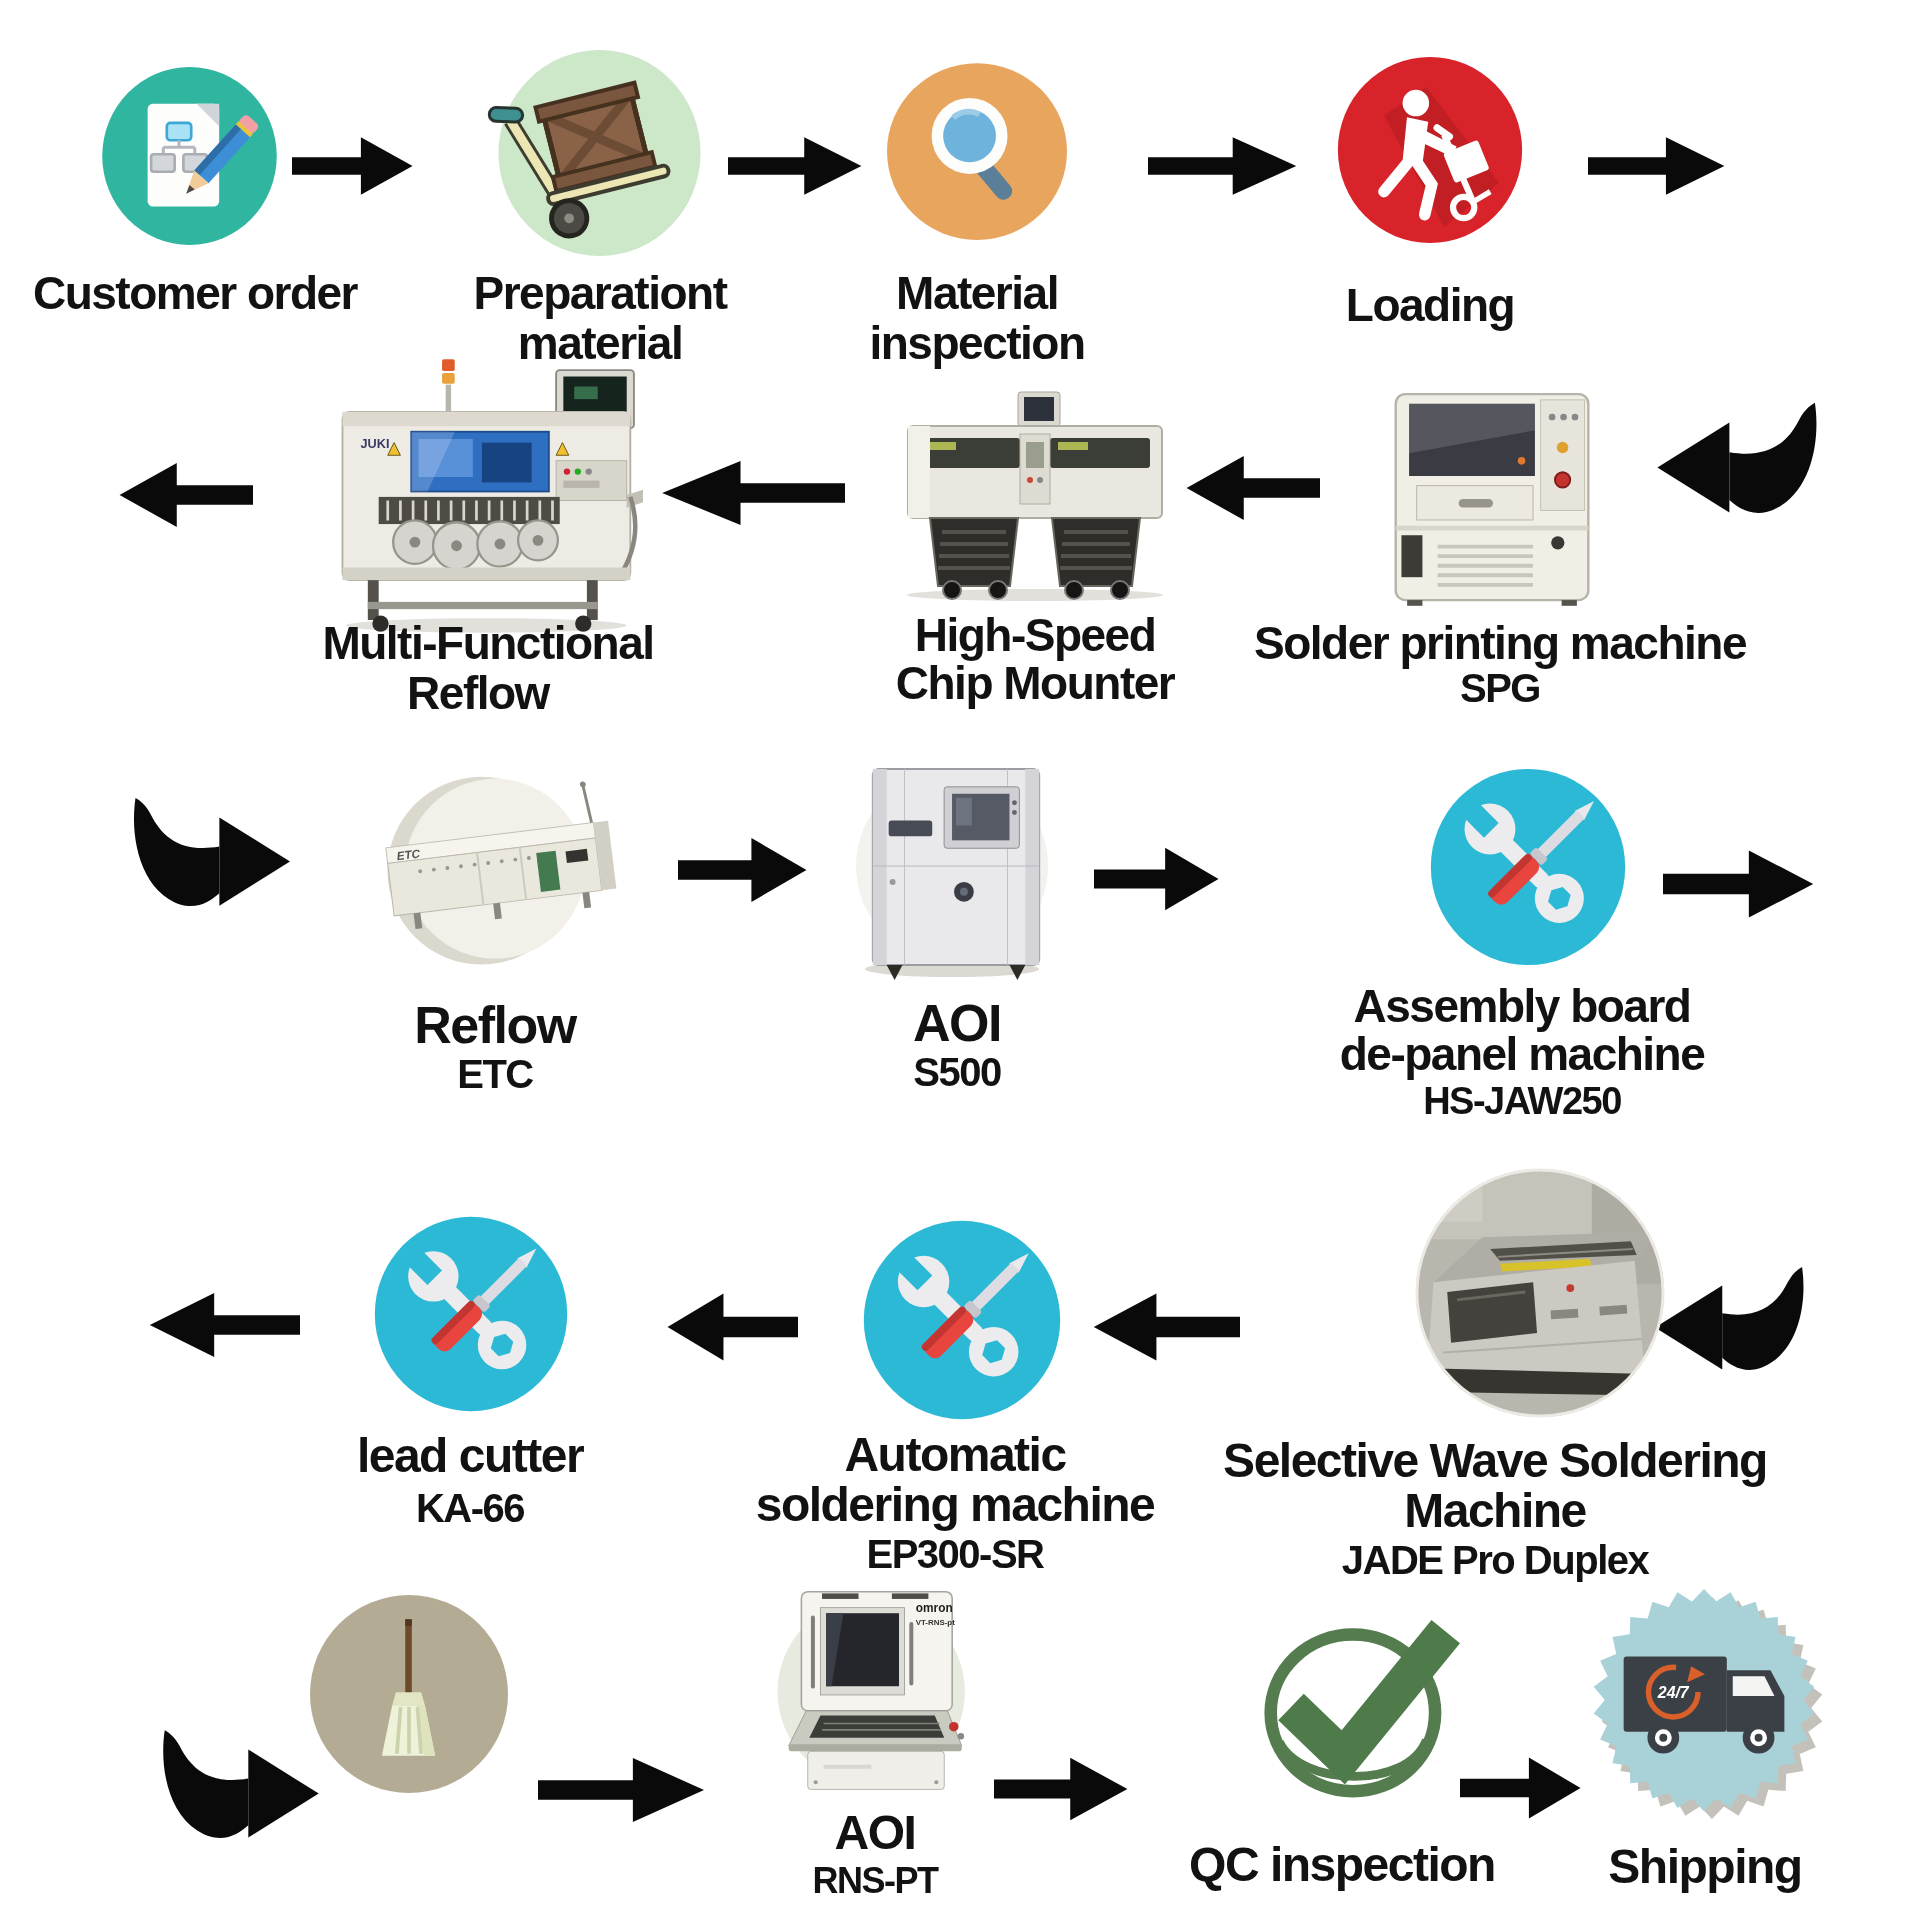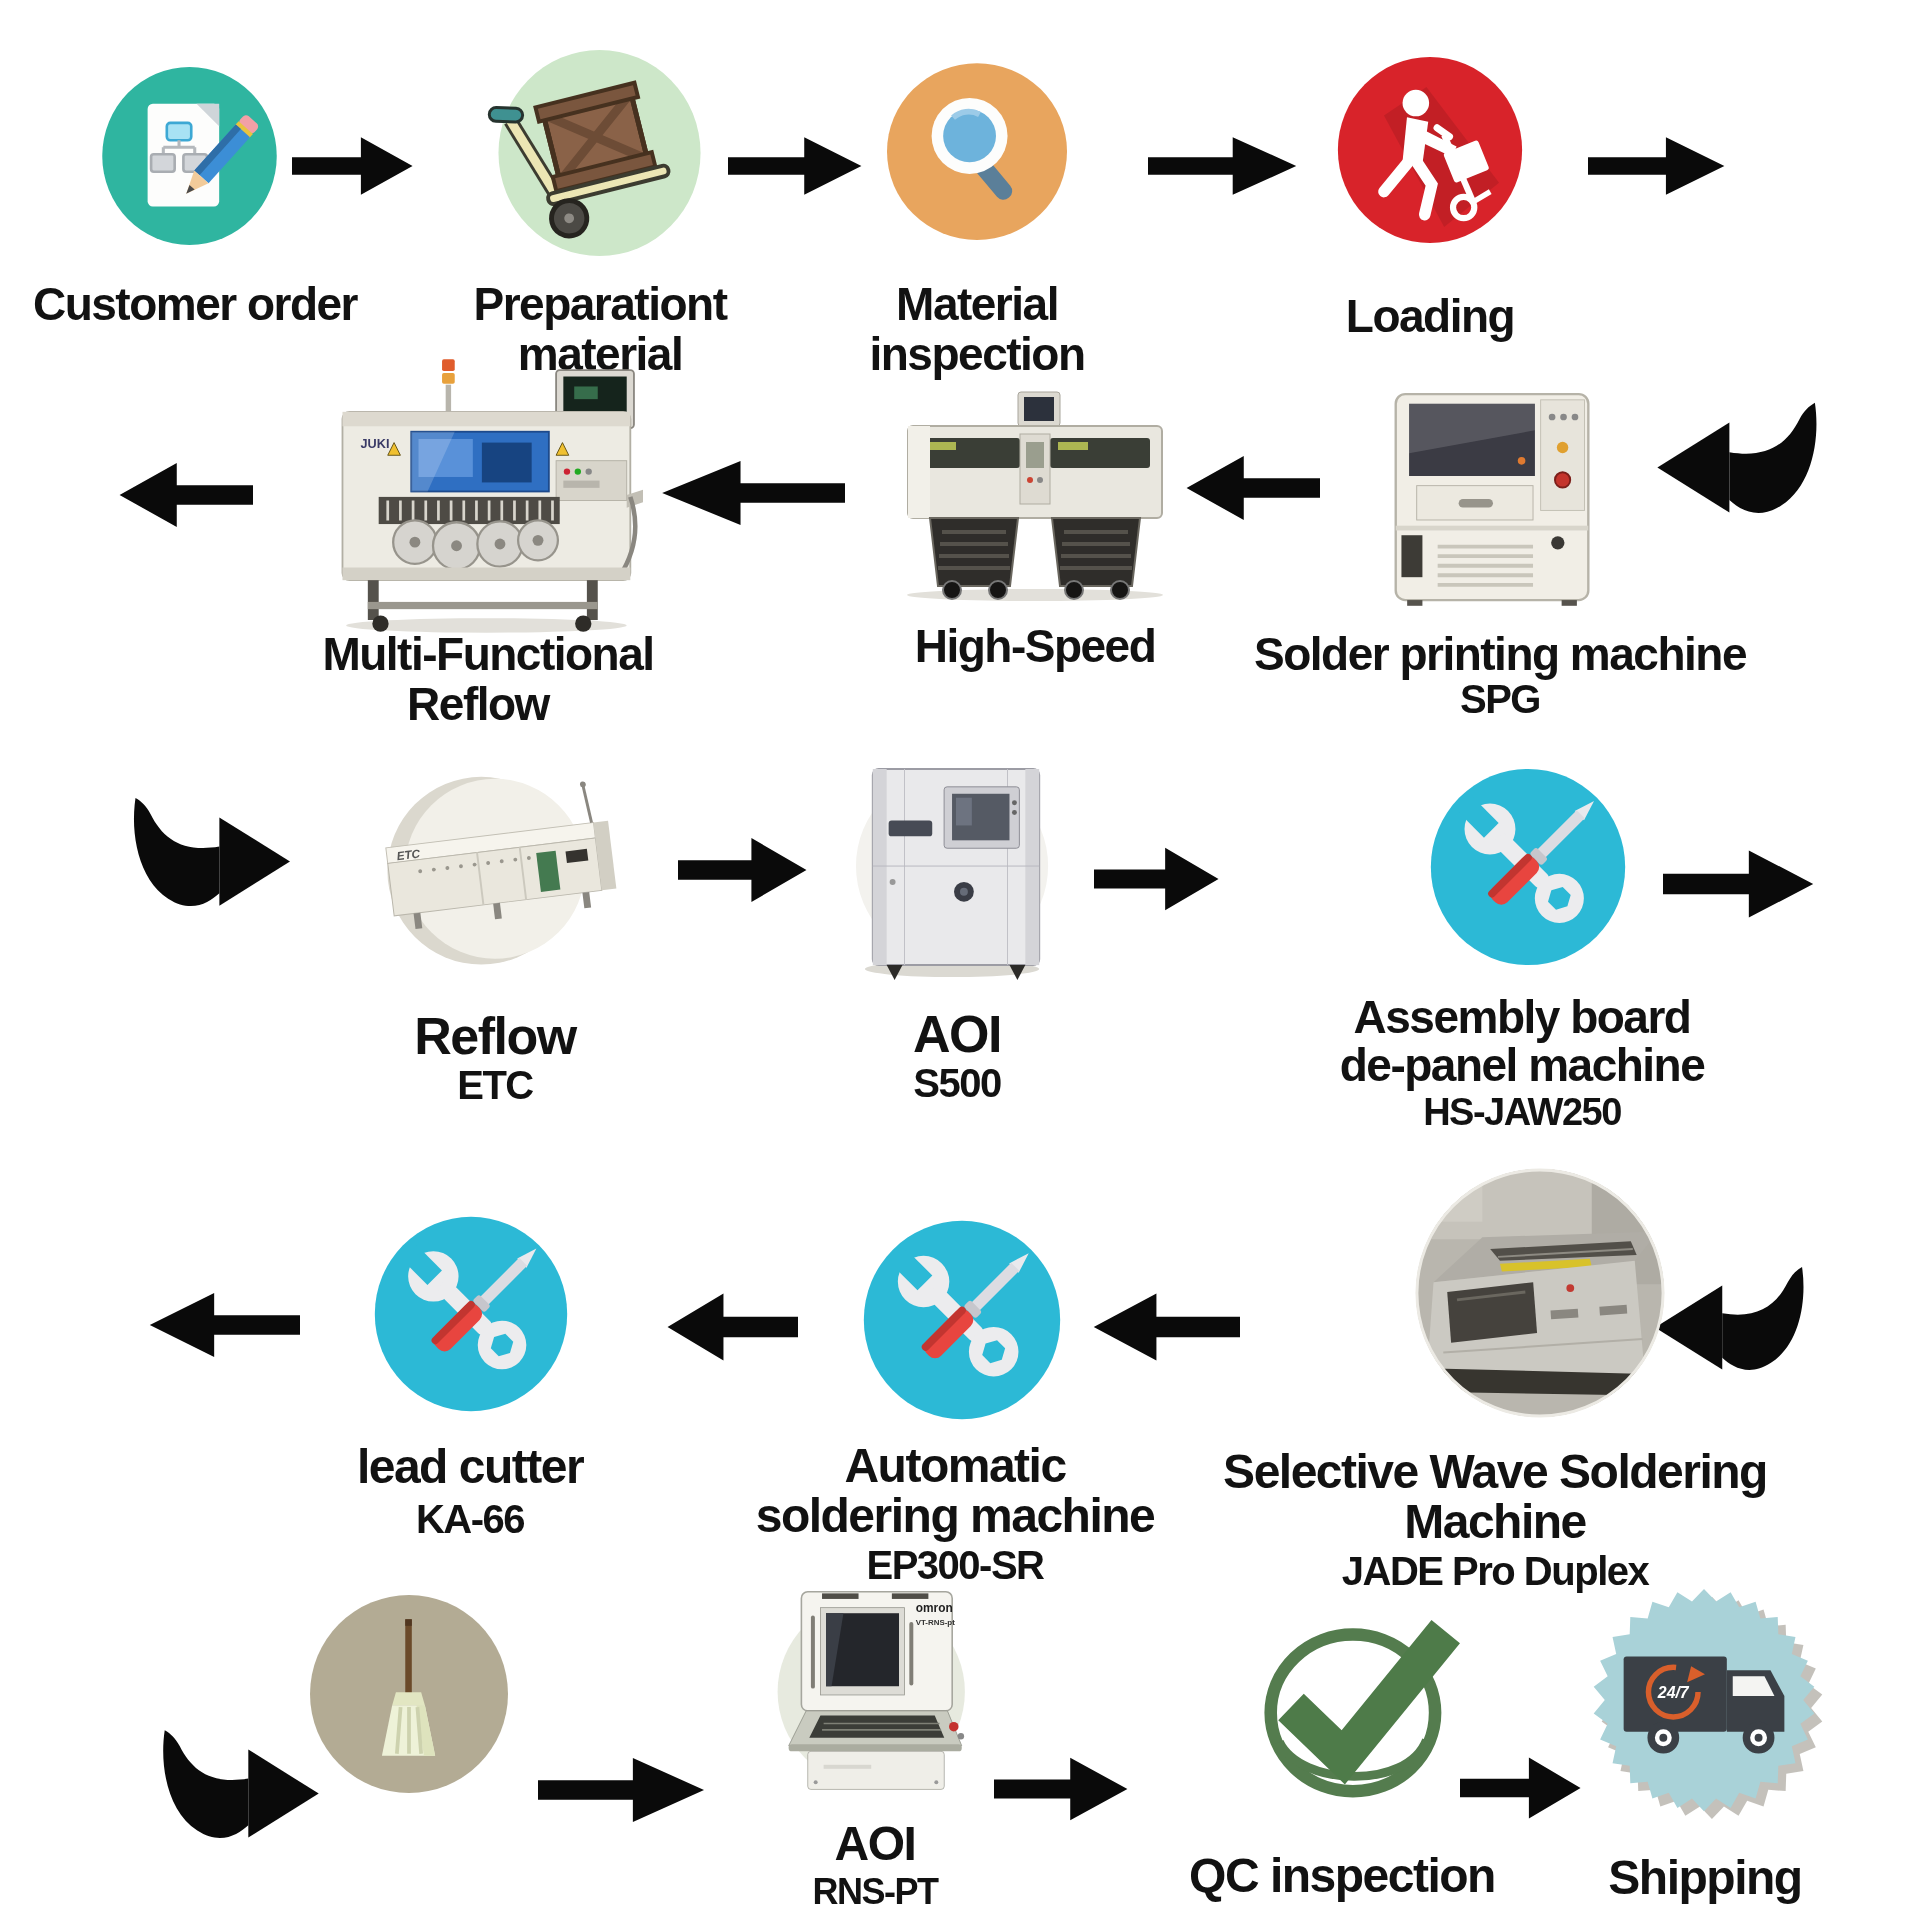--- a/index.html
+++ b/index.html
@@ -1,20 +1,20 @@
 <!DOCTYPE html>
 <html><head>
 <meta charset="utf-8">
 <style>
   html,body{margin:0;padding:0;background:#fff;}
   #canvas{position:relative;width:1920px;height:1920px;background:#fff;overflow:hidden;
           font-family:"Liberation Sans","DejaVu Sans",sans-serif;}
   .el{position:absolute;}
   .lbl{position:absolute;text-align:center;font-weight:700;color:#121212;line-height:1.04;
-       letter-spacing:-1.5px;white-space:nowrap;margin-top:11px;}
+       letter-spacing:-1.5px;white-space:nowrap;}
   svg{display:block;overflow:visible;}
   .flip{transform:scaleX(-1);}
 </style>
 </head>
 <body>
 
 <div id="canvas">
 
   <svg width="0" height="0">
     <defs>
@@ -180,20 +180,21 @@
       <circle cx="98" cy="200" r="9" fill="#161514" stroke="#777" stroke-width="2"></circle>
     </g>
     <g transform="translate(122 0)">
       <polygon points="30,128 118,128 110,196 38,196" fill="#2f2d2a" stroke="#6a675f" stroke-width="2"></polygon>
       <path d="M42,142H106 M40,154H108 M39,166H109 M38,178H110" stroke="#55524b" stroke-width="4"></path>
       <circle cx="52" cy="200" r="9" fill="#161514" stroke="#777" stroke-width="2"></circle>
       <circle cx="98" cy="200" r="9" fill="#161514" stroke="#777" stroke-width="2"></circle>
     </g>
   </svg>
   <div class="lbl" style="left:835px;top:612px;width:400px;font-size:46px">High-Speed</div>
+  <div class="lbl" style="left:835px;top:660px;width:400px;font-size:46px">Chip Mounter</div>
 
   <svg class="el flip" style="left:660px;top:453px" width="185" height="80" viewBox="0 0 170 90" preserveAspectRatio="none">
       <use href="#sym-arrow"></use>
     </svg>
 
   <svg class="el" style="left:328px;top:348px" width="315" height="296" viewBox="0 0 348 302">
     <ellipse cx="175" cy="294" rx="155" ry="8" fill="#e2e0da"></ellipse>
     <rect x="126" y="0" width="14" height="13" rx="2" fill="#e05c2c"></rect>
     <rect x="126" y="15" width="14" height="12" rx="2" fill="#e8a13c"></rect>
     <rect x="130" y="28" width="6" height="32" fill="#b8b5ac"></rect>

